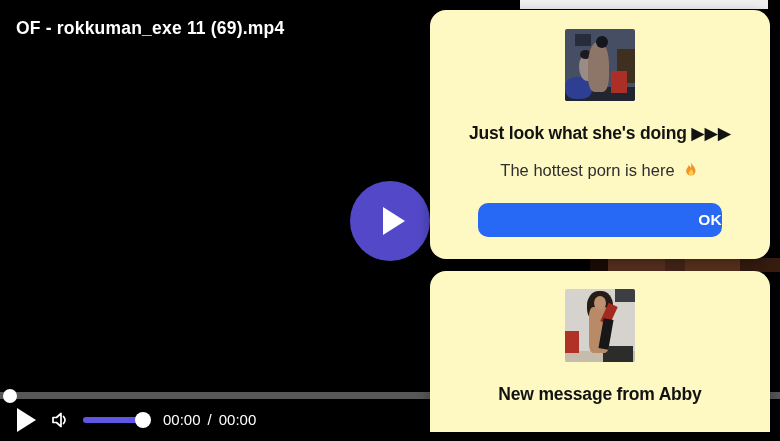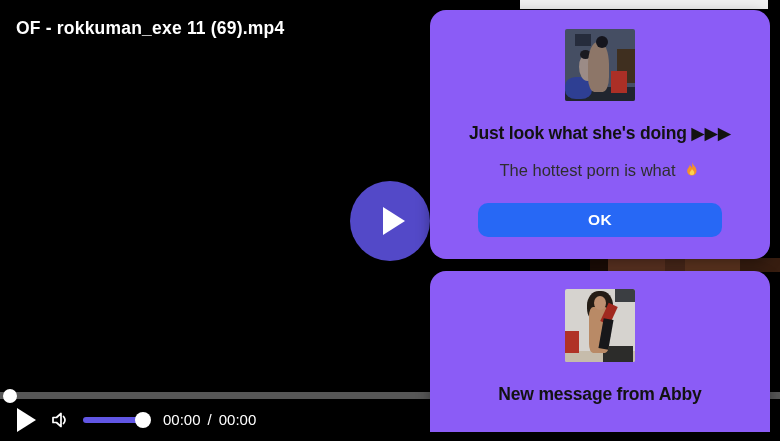--- a/index.html
+++ b/index.html
@@ -65,21 +65,21 @@
   .bg-ad-top{position:absolute;left:0;top:0;width:248px;height:9px;background:#efefef;}
   .bg-ad-frame{
     position:absolute;left:70px;top:258px;width:190px;height:14px;
     background:linear-gradient(90deg,#1c0d07 0,#1c0d07 18px,#5c3322 18px,#5c3322 75px,
       #49281a 75px,#49281a 95px,#5e3520 95px,#5e3520 150px,#371d10 150px,#371d10 190px);
   }
   .bg-seek-dot{position:absolute;left:249px;top:393px;width:7px;height:6px;background:#7a7a7a;border-radius:2px;}
 
   
   .popup{
-    position:absolute;left:430px;width:340px;background:#8b5cf6;border-radius:16px;
+    position:absolute;left:430px;width:340px;background:#fef9c3;border-radius:16px;
     text-align:center;box-shadow:0 4px 14px rgba(0,0,0,.35);cursor:pointer;
   }
   .popup-promo{top:10px;height:249px;}
   .popup-message{top:271px;height:200px;}
   .thumb{
     width:70px;height:72px;margin:19px auto 0;border-radius:2px;
     position:relative;overflow:hidden;
   }
   .popup-message .thumb{margin-top:18px;height:73px;}
   .thumb .blobs{position:absolute;inset:0;filter:blur(.7px);}
@@ -90,21 +90,21 @@
     margin-top:20px;font-size:17.5px;font-weight:700;color:#121212;letter-spacing:-.2px;
     line-height:24px;
   }
   .popup-sub{
     margin-top:14px;font-size:16.5px;color:#2e2e2e;line-height:22px;
     display:flex;align-items:center;justify-content:center;gap:7px;
   }
   .ok-button{
     display:block;margin:22px auto 0;width:244px;height:34px;border:none;border-radius:10px;
     background:var(--ok-button);color:#fff;font-weight:700;font-size:15.5px;cursor:pointer;
-    font-family:"Liberation Sans","DejaVu Sans",sans-serif;letter-spacing:.3px;
+    font-family:"Liberation Sans","DejaVu Sans",sans-serif;letter-spacing:.3px;text-align:right;
   }
 </style>
 </head>
 <body>
 
 <div class="stage">
 
   <div class="player-title">OF - rokkuman_exe 11 (69).mp4</div>
 
   <div class="bg-ad">
@@ -147,21 +147,21 @@
         <div class="b" style="left:46px;top:42px;width:16px;height:22px;background:#ab2f26;"></div>
         <div class="b" style="left:0;top:48px;width:27px;height:22px;background:#2e3f93;border-radius:40%;"></div>
         <div class="b" style="left:14px;top:24px;width:17px;height:28px;background:#9b8b86;border-radius:50%;"></div>
         <div class="b" style="left:15px;top:21px;width:11px;height:9px;background:#1a1a20;border-radius:50%;"></div>
         <div class="b" style="left:23px;top:13px;width:21px;height:50px;background:#8d7668;border-radius:45% 45% 30% 30%;"></div>
         <div class="b" style="left:31px;top:7px;width:12px;height:12px;background:#15151d;border-radius:50%;"></div>
       </div>
     </div>
     <div class="popup-heading">Just look what she's doing ▶▶▶</div>
     <div class="popup-sub">
-      <span>The hottest porn is what</span>
+      <span>The hottest porn is here</span>
       <svg width="18" height="18" viewBox="0 0 20 20">
         <path d="M10 1 C11 5 15 6 15 11 A5.2 5.2 0 0 1 4.6 11 C4.6 8 7 7.4 7.5 4.5 C8.6 5.8 9.6 6.6 10 8 C10.6 6 10.2 3.5 10 1 Z" fill="#f5912a"></path>
         <path d="M10 9 C11.5 11 12.5 11.6 12.5 13.6 A2.6 2.6 0 0 1 7.4 13.6 C7.4 11.8 9.3 11 10 9 Z" fill="#fcd34d"></path>
       </svg>
     </div>
     <button class="ok-button">OK</button>
   </div>
 
   <div class="popup popup-message">
     <div class="thumb thumb-message">

